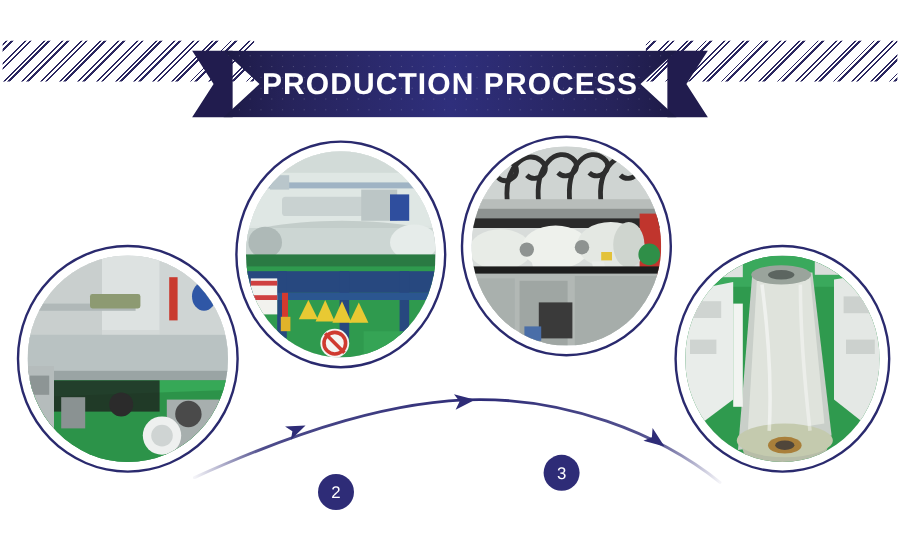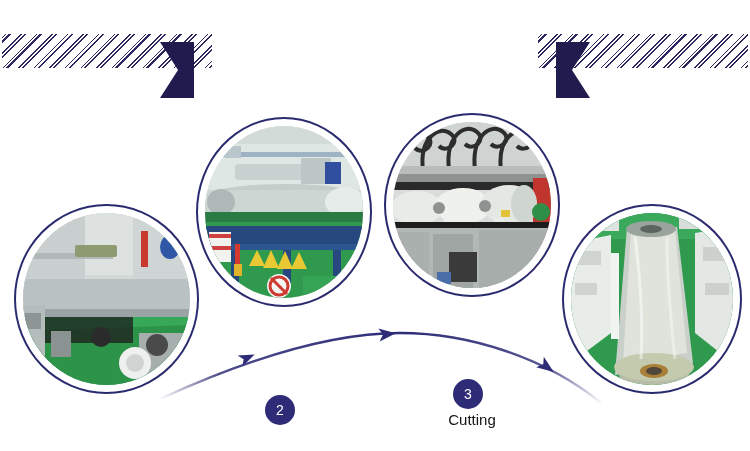--- a/index.html
+++ b/index.html
@@ -95,20 +95,23 @@
       </div>
 
     <svg style="position:absolute;left:160px;top:22px;" width="34" height="56">
       <polygon points="0,0 34,0 34,56 0,56 18,28" fill="#211c4e"></polygon>
     </svg>
 
     <svg style="position:absolute;left:556px;top:22px;" width="34" height="56">
       <polygon points="0,0 34,0 16,28 34,56 0,56" fill="#211c4e"></polygon>
     </svg>
 
+    <div class="ribbon">
+      <span class="ribbon-title">PRODUCTION PROCESS</span>
+    </div>
   </div>
 
   <svg class="arc" viewBox="0 0 750 361">
     <defs>
       <linearGradient id="arcFade" x1="0" y1="0" x2="1" y2="0">
         <stop offset="0" stop-color="#2e2c77" stop-opacity="0.05"></stop>
         <stop offset="0.13" stop-color="#2e2c77" stop-opacity="0.85"></stop>
         <stop offset="0.55" stop-color="#2e2c77" stop-opacity="1"></stop>
         <stop offset="0.88" stop-color="#2e2c77" stop-opacity="0.8"></stop>
         <stop offset="1" stop-color="#2e2c77" stop-opacity="0.05"></stop>
@@ -230,21 +233,20 @@
         <rect x="40" y="112" width="40" height="54" fill="#9fa6a3"></rect>
         <rect x="86" y="108" width="72" height="58" fill="#a6adaa"></rect>
         <rect x="56" y="130" width="28" height="30" fill="#3a3a3a"></rect>
         <rect x="44" y="150" width="14" height="12" fill="#4a6ea8"></rect>
         <rect x="0" y="100" width="158" height="6" fill="#1d1d1d"></rect>
       </svg>
     </div>
     <div class="badge">
       <span>3</span>
     </div>
-    <div class="caption">Cutting</div>
   </div>
 
   <div class="step" id="step-4">
     <div class="bubble"></div>
     <div class="photo">
       <svg viewBox="0 0 162 172" preserveAspectRatio="none">
         <rect width="162" height="172" fill="#2f9a4e"></rect>
         <rect x="0" y="0" width="162" height="26" fill="#3aa95c"></rect>
         <rect x="0" y="0" width="48" height="18" fill="#dfe3e0"></rect>
         <rect x="108" y="0" width="54" height="16" fill="#d9ddda"></rect>

